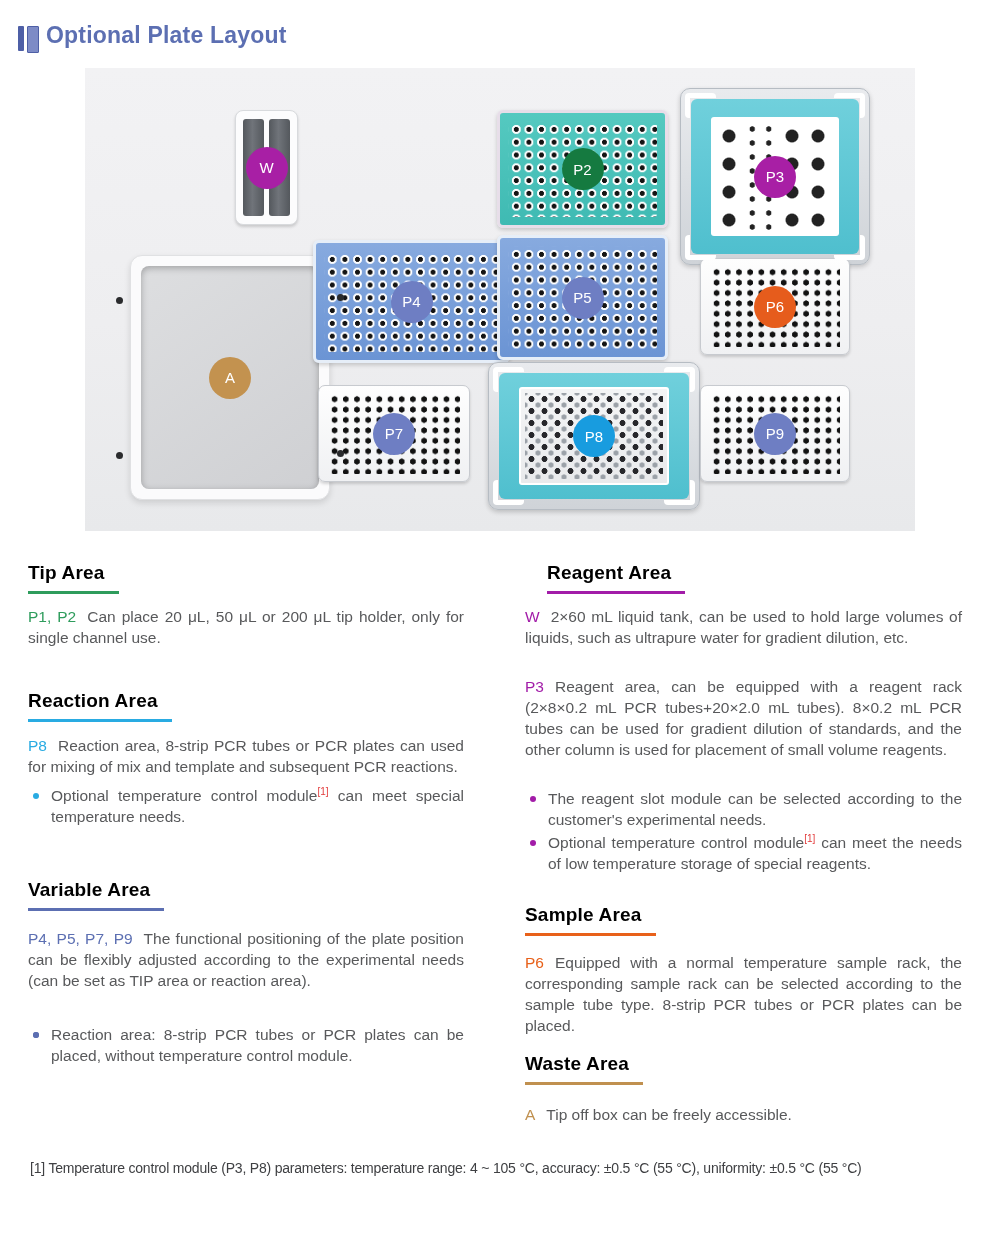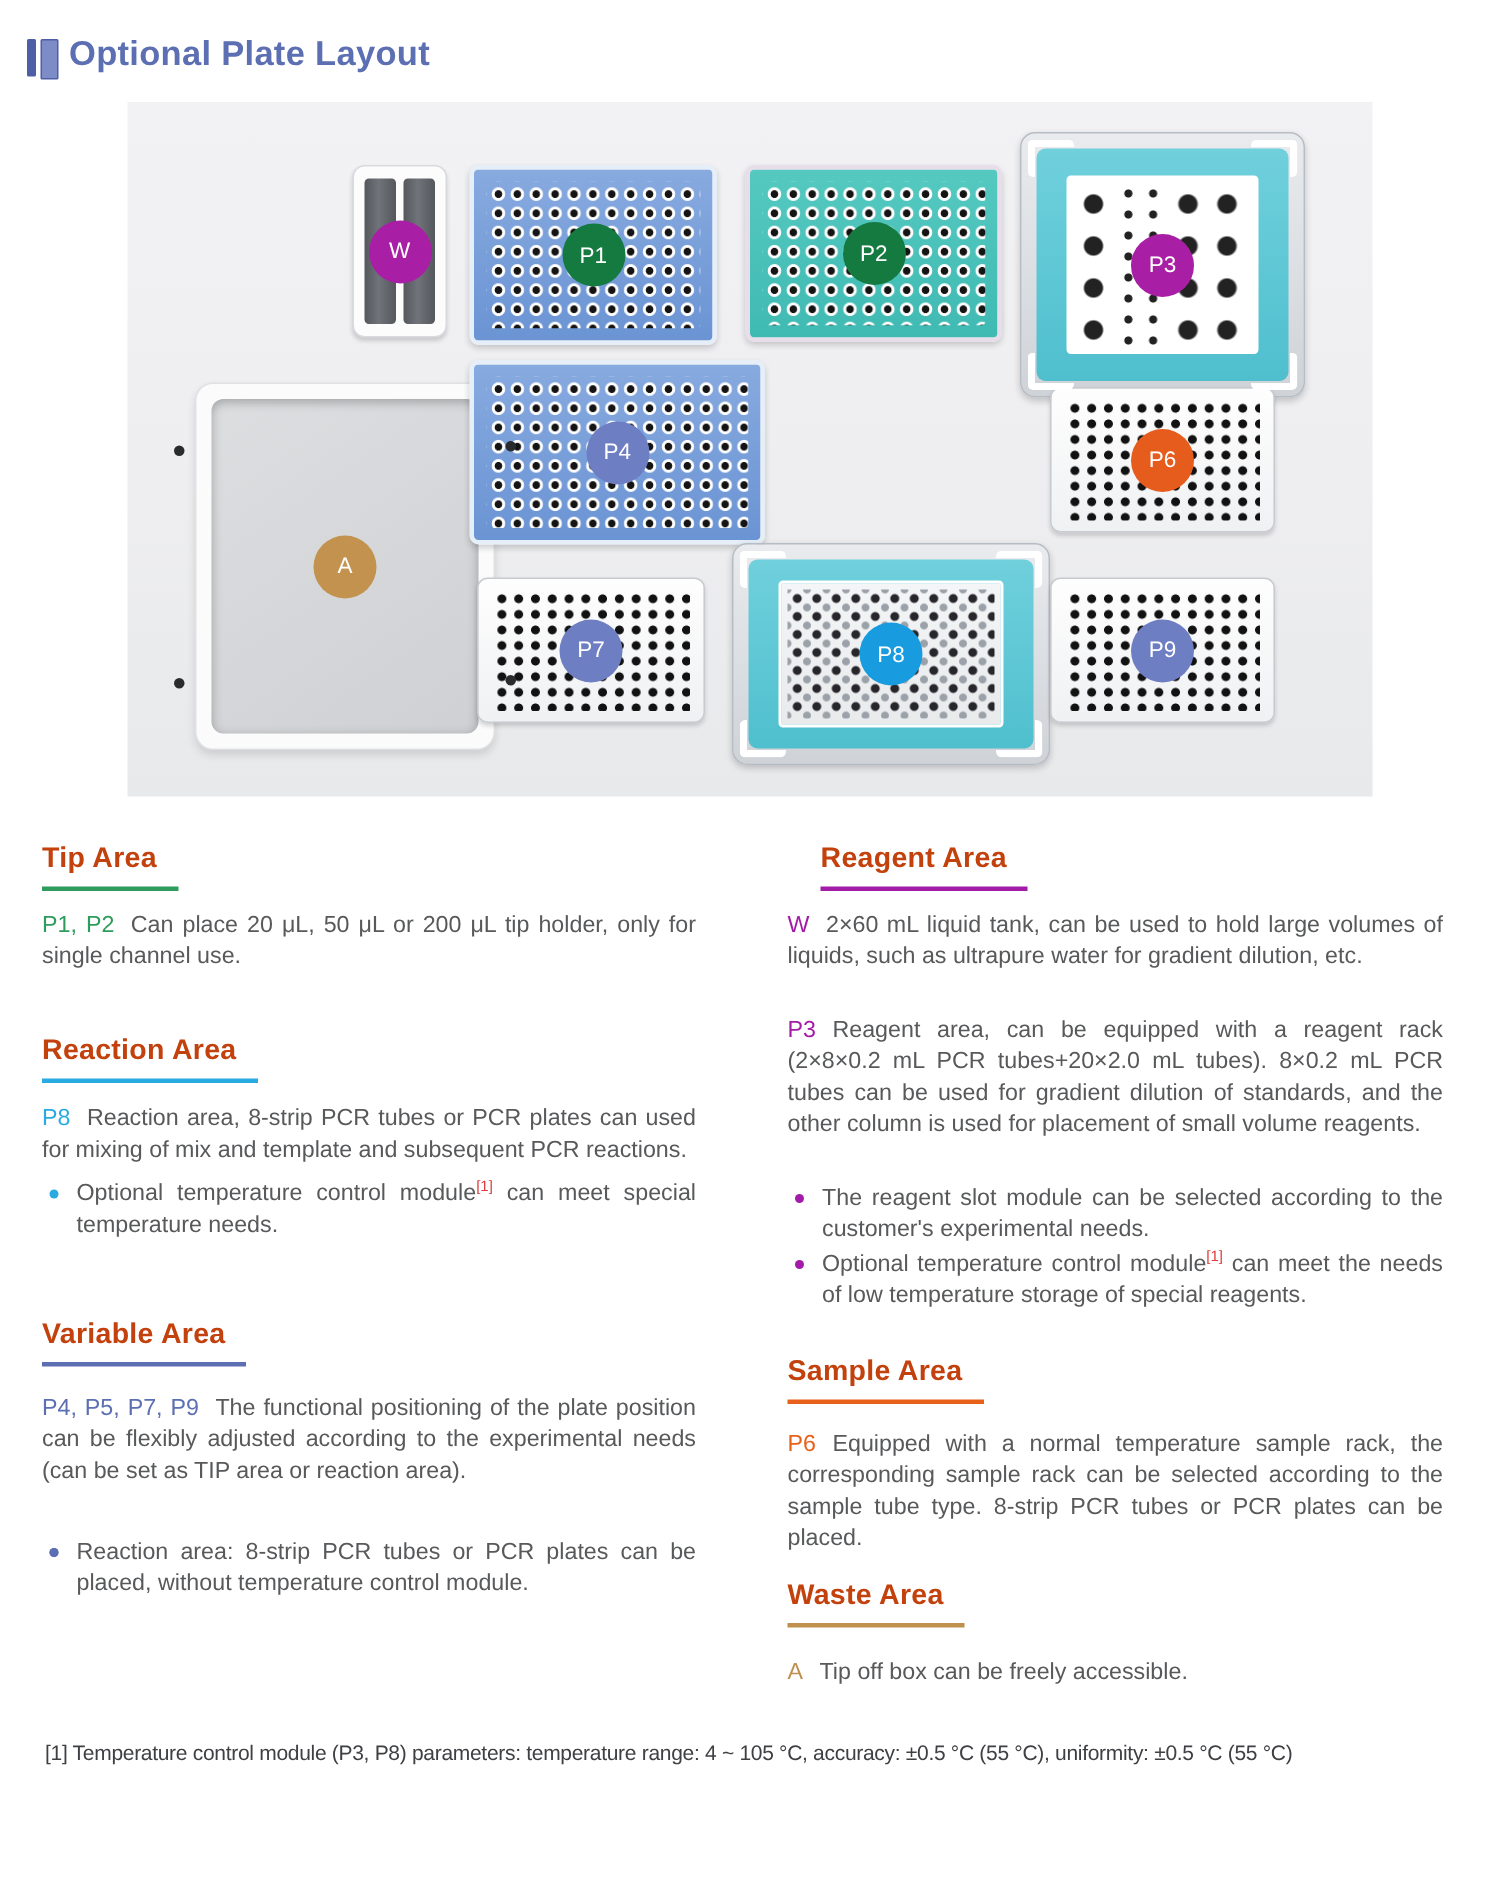--- a/index.html
+++ b/index.html
@@ -77,21 +77,21 @@
   .pos-p5{left:412px;top:167px;width:171px;height:125px;}
   .pos-p6{left:615px;top:190px;width:150px;height:97px;}
   .pos-p7{left:233px;top:317px;width:152px;height:97px;}
   .pos-p8{left:403px;top:294px;width:212px;height:148px;}
   .pos-p9{left:615px;top:317px;width:150px;height:97px;}
 
   
   .col{position:absolute;top:558px;}
   .col-left{left:28px;width:436px;}
   .col-right{left:525px;width:437px;}
-  h2{font-size:19px;color:#c2410c;margin:0;font-weight:bold;letter-spacing:.2px;}
+  h2{font-size:19px;color:#000000;margin:0;font-weight:bold;letter-spacing:.2px;}
   h2 .hline{display:inline-block;padding:0 14px 7px 0;border-bottom:3px solid #999;}
   .p{font-size:15.5px;line-height:21px;text-align:justify;margin:0;color:#58595B;}
   .code{margin-right:11px;}
   .bullet{position:relative;padding-left:23px;font-size:15.5px;line-height:21px;color:#58595B;text-align:justify;}
   .blt{position:absolute;left:5px;top:8px;width:6px;height:6px;border-radius:50%;}
   sup.ref{font-size:10px;line-height:0;}
   
   .mt4{margin-top:4px}.mt12{margin-top:12px}.mt13{margin-top:13px}.mt16{margin-top:16px}
   .mt17{margin-top:17px}.mt19{margin-top:19px}.mt28{margin-top:28px}.mt30{margin-top:30px}
   .mt33{margin-top:33px}.mt42{margin-top:42px}.mt52{margin-top:52px}.mt8{margin-top:8px}
@@ -112,24 +112,20 @@
 </div>
 
 <div class="board">
 
   <div class="plate wtank pos-w">
     <span class="slot s1"></span>
       <span class="slot s2"></span>
     <span class="plabel" style="background-color: rgb(168, 31, 165);">W</span>
   </div>
 
-  <div class="plate p96 blue pos-p1">
-    <span class="wells"></span>
-    <span class="plabel" style="background-color: rgb(21, 122, 64);">P1</span>
-  </div>
 
   <div class="plate p96 teal pos-p2">
     <span class="wells"></span>
     <span class="plabel" style="background-color: rgb(21, 122, 64);">P2</span>
   </div>
 
   <div class="plate frame pos-p3">
     <span class="tealpad"></span>
     <span class="bracket b-tl"></span>
       <span class="bracket b-tr"></span>
@@ -146,20 +142,24 @@
   <div class="plate tray pos-a">
     <span class="inner"></span>
     <span class="plabel" style="background-color: rgb(195, 146, 79);">A</span>
   </div>
 
   <div class="plate p96 blue pos-p4">
     <span class="wells"></span>
     <span class="plabel" style="background-color: rgb(110, 126, 195);">P4</span>
   </div>
 
+  <div class="plate p96 blue pos-p5">
+    <span class="wells"></span>
+    <span class="plabel" style="background-color: rgb(110, 126, 195);">P5</span>
+  </div>
 
   <div class="plate rack pos-p6">
     <span class="wells"></span>
     <span class="plabel" style="background-color: rgb(230, 92, 28);">P6</span>
   </div>
 
   <div class="plate rack pos-p7">
     <span class="wells"></span>
     <span class="plabel" style="background-color: rgb(110, 126, 195);">P7</span>
   </div>

